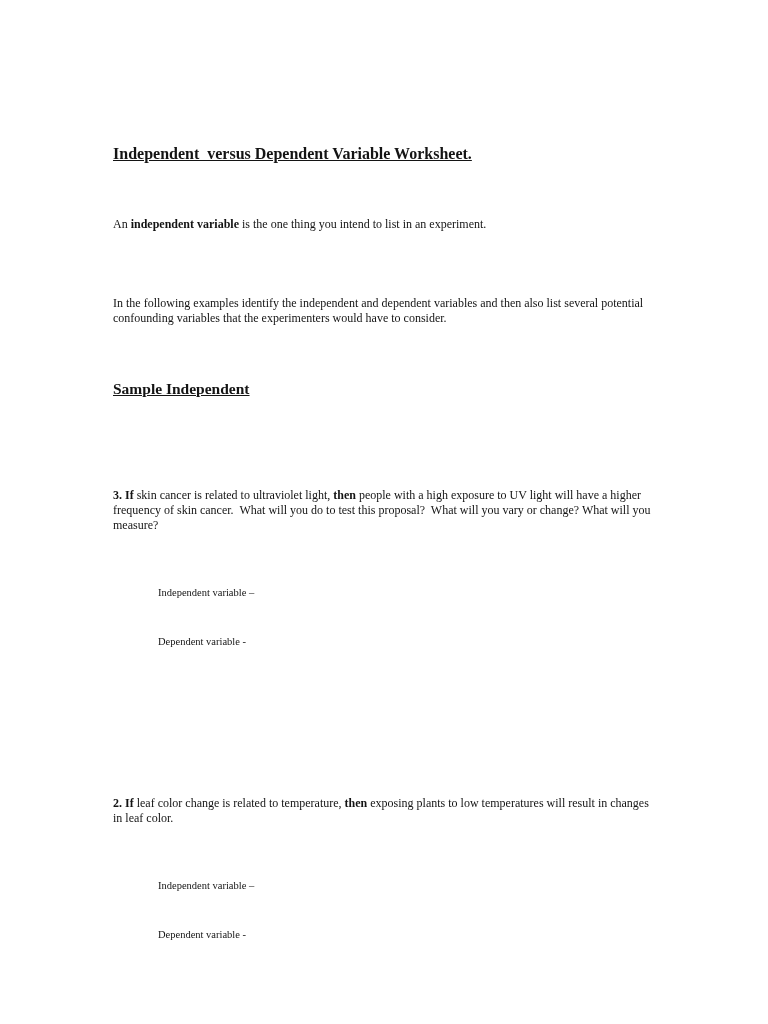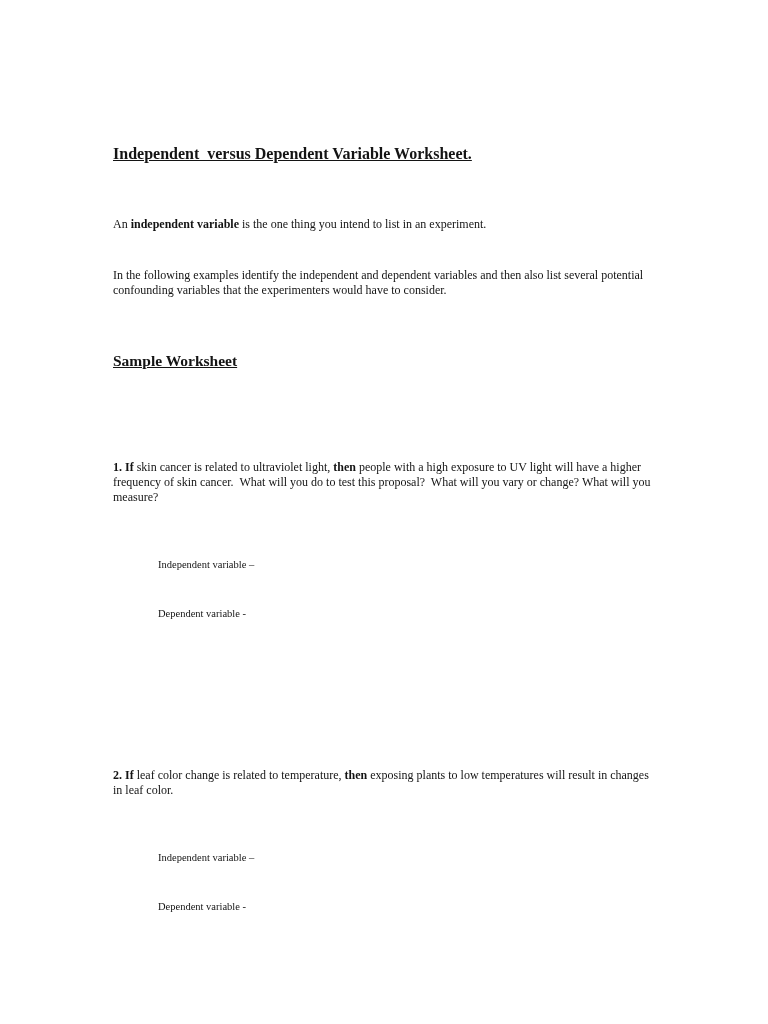--- a/index.html
+++ b/index.html
@@ -25,21 +25,21 @@
     font-size: 16px;
     line-height: 19px;
     font-weight: bold;
     text-decoration: underline;
   }
   .para {
     font-size: 12px;
     line-height: 15px;
   }
   .p2 { margin-top: 14px; }
-  .p3 { }
+  .p3 { margin-top: 28px; }
   .section-heading {
     font-size: 15.5px;
     line-height: 18px;
     font-weight: bold;
     text-decoration: underline;
   }
   .hypothesis { margin-top: 22px; }
   .hypothesis.first { margin-top: 0; }
   .var-label {
     font-size: 10.5px;
@@ -54,24 +54,24 @@
 <body>
 
 <div class="page">
   <div class="content">
 
     <div class="title">Independent  versus Dependent Variable Worksheet.</div>
 
     <p class="para"><span>An </span><b>independent variable</b><span> is the one thing you intend to list in an experiment.</span></p>
     <p class="para p3"><span>In the following examples identify the independent and dependent variables and then also list several potential confounding variables that the experimenters would have to consider.</span></p>
 
-    <div class="section-heading">Sample Worksheet</div>
+    <div class="section-heading">Sample Independent</div>
 
     <section class="hypothesis first">
-      <p class="para"><b>1. If</b><span> skin cancer is related to ultraviolet light, </span><b>then</b><span> people with a high exposure to UV light will have a higher frequency of skin cancer.  What will you do to test this proposal?  What will you vary or change? What will you measure?</span></p>
+      <p class="para"><b>3. If</b><span> skin cancer is related to ultraviolet light, </span><b>then</b><span> people with a high exposure to UV light will have a higher frequency of skin cancer.  What will you do to test this proposal?  What will you vary or change? What will you measure?</span></p>
       <p class="var-label indep">Independent variable –</p>
       <p class="var-label dep">Dependent variable -</p>
     </section>
 
     <section class="hypothesis">
       <p class="para"><b>2. If</b><span> leaf color change is related to temperature, </span><b>then</b><span> exposing plants to low temperatures will result in changes in leaf color.</span></p>
       <p class="var-label indep">Independent variable –</p>
       <p class="var-label dep">Dependent variable -</p>
     </section>
 

